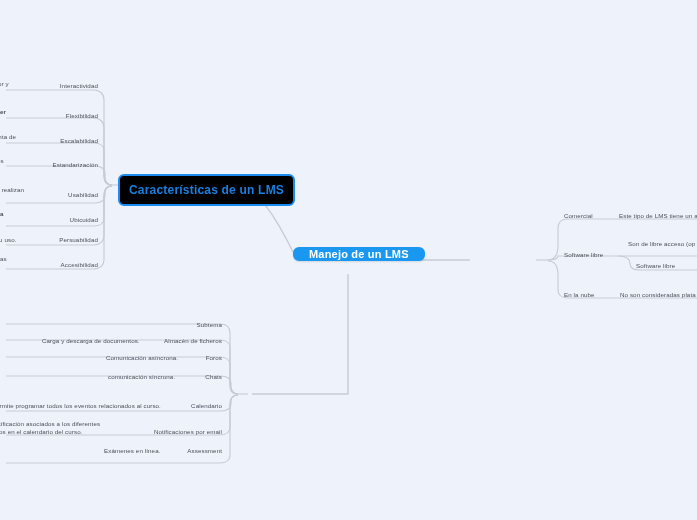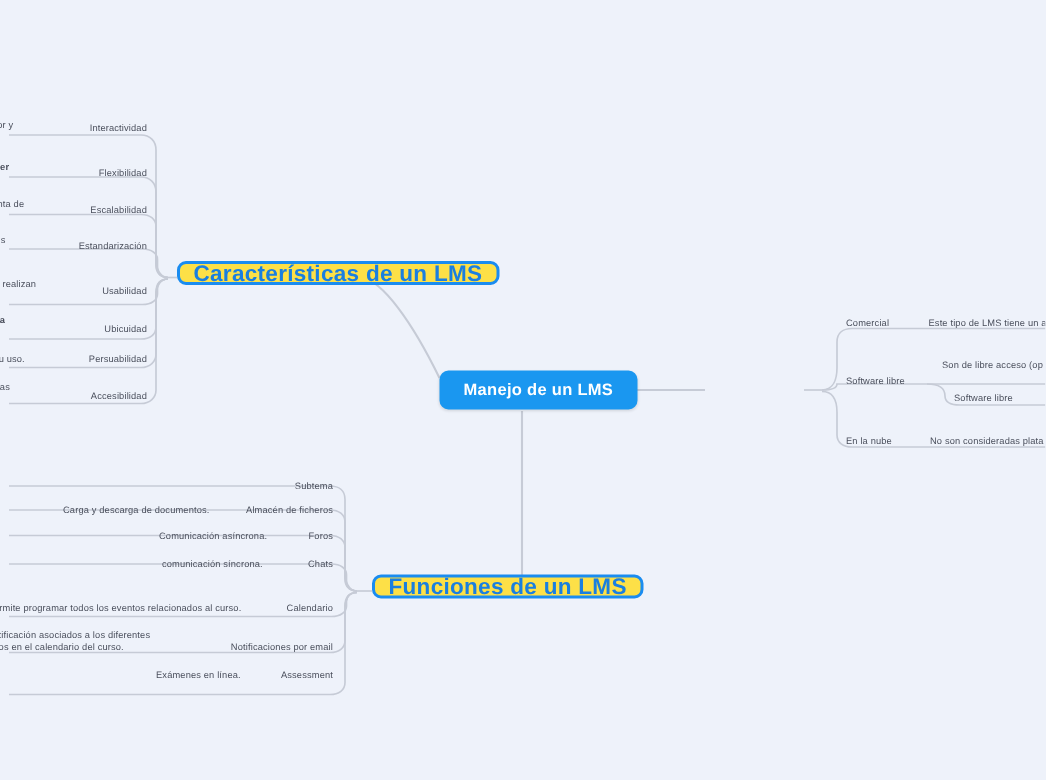--- a/index.html
+++ b/index.html
@@ -20,40 +20,40 @@
     position: absolute;
     left: 0;
     top: 0;
     width: 697px;
     height: 520px;
     pointer-events: none;
   }
   .node {
     position: absolute;
     box-sizing: border-box;
-    background: #fde047;
+    background: #000000;
     border: 2px solid #1a8cf0;
     border-radius: 6px;
     color: #1a7fe0;
     font-weight: bold;
-    font-size: 15px;
+    font-size: 12px;
     letter-spacing: .2px;
     display: flex;
     align-items: center;
     justify-content: center;
     white-space: nowrap;
     padding: 0 9px;
-    height: 16px;
+    height: 32px;
   }
   .node.root {
     background: #1a97f0;
     border-color: #1a97f0;
     color: #ffffff;
     font-size: 11px;
-    height: 26px;
+    height: 14px;
     padding: 0 14px;
     box-shadow: 0 1px 2px rgba(0,0,0,.12);
   }
   .leaf {
     position: absolute;
     box-sizing: border-box;
     font-size: 6.2px;
     color: #4a4f5c;
     white-space: nowrap;
     line-height: 8px;
@@ -144,23 +144,20 @@
   <div class="leaf" style="left:564px; top:212px; width:60px;">Comercial</div>
   <div class="leaf" style="left:619px; top:212px; width:100px;">Este tipo de LMS tiene un a</div>
 
   <div class="leaf" style="left:564px; top:251px; width:60px;">Software libre</div>
   <div class="leaf" style="left:628px; top:240px; width:100px;">Son de libre acceso (op</div>
   <div class="leaf" style="left:636px; top:262px; width:80px;">Software libre</div>
 
   <div class="leaf" style="left:564px; top:291px; width:60px;">En la nube</div>
   <div class="leaf" style="left:620px; top:291px; width:100px;">No son consideradas plata</div>
 
-  <div class="node" style="left:248px; top:383px;">
-    <span>Funciones de un LMS</span>
-  </div>
 
   <div class="leaf right-align" style="left:150px; top:321px; width:72px;">Subtema</div>
 
   <div class="leaf right-align" style="left:150px; top:337px; width:72px;">Almacén de ficheros</div>
   <div class="leaf" style="left:42px; top:337px; width:112px;">Carga y descarga de documentos.</div>
 
   <div class="leaf right-align" style="left:150px; top:354px; width:72px;">Foros</div>
   <div class="leaf" style="left:106px; top:354px; width:96px;">Comunicación asíncrona.</div>
 
   <div class="leaf right-align" style="left:150px; top:373px; width:72px;">Chats</div>

